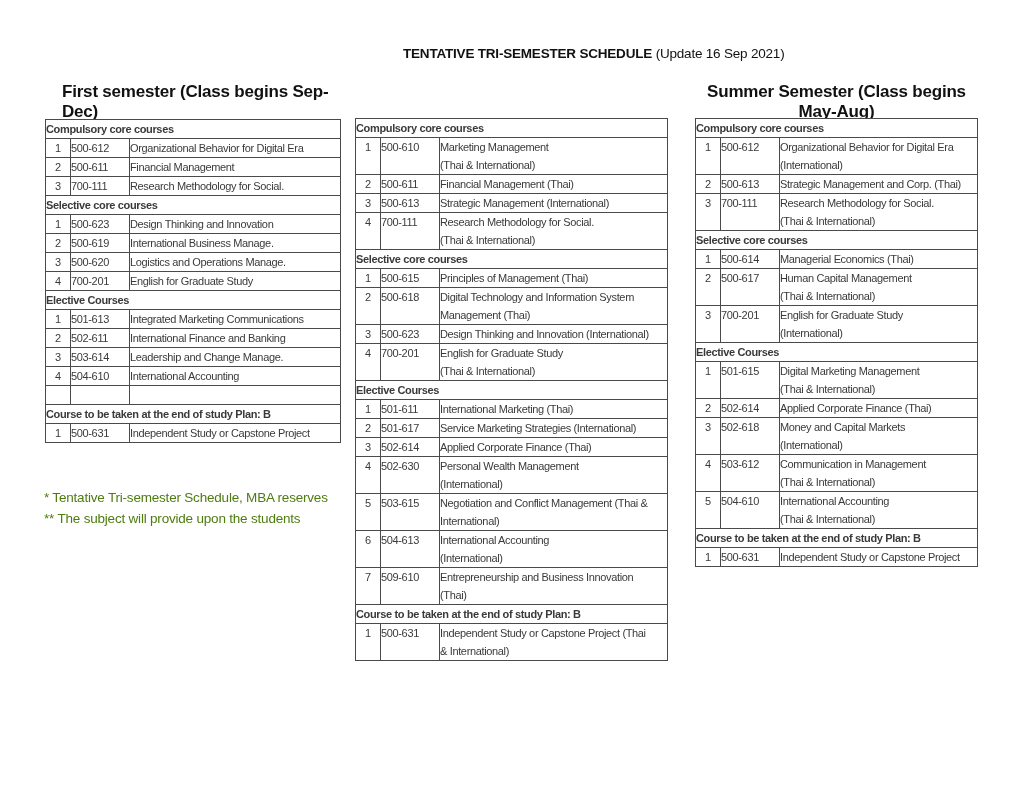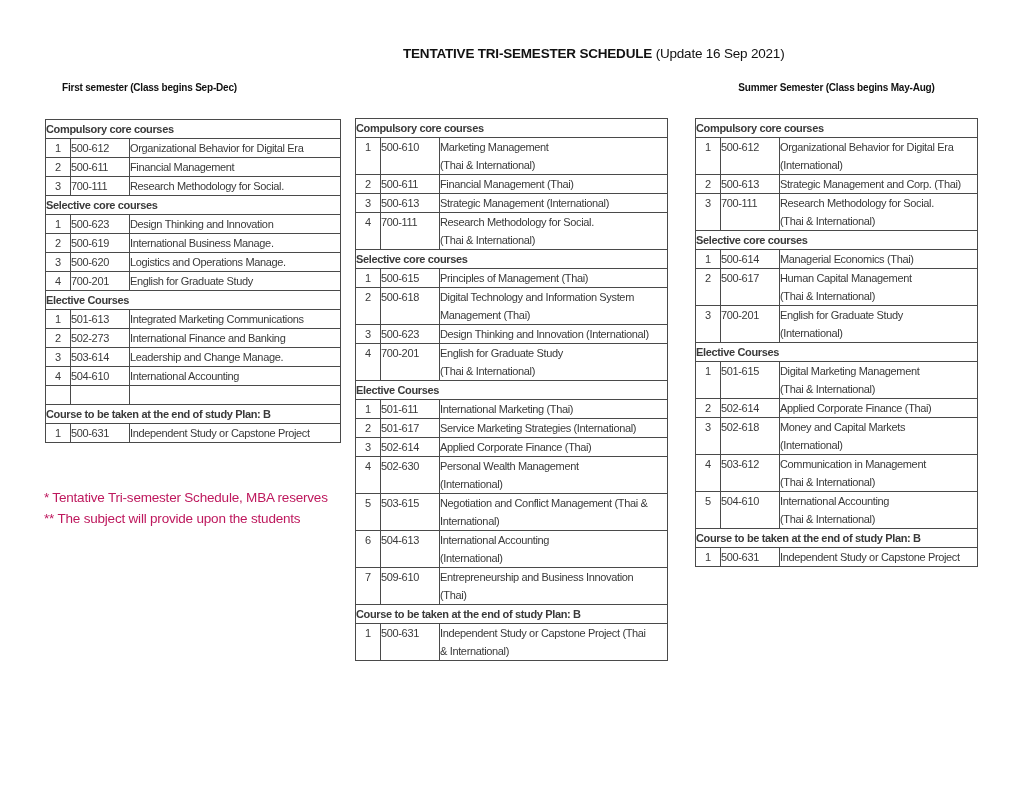--- a/index.html
+++ b/index.html
@@ -7,21 +7,21 @@
     position:relative; width:1024px; height:791px; background:#ffffff;
     font-family:"Liberation Sans", sans-serif; color:#3a3a3a; overflow:hidden;
   }
   .doc-title {
     position:absolute; top:46px; left:363px; white-space:nowrap;
     font-size:13.5px; letter-spacing:-0.2px; color:#111;margin-left:40px;
   }
   .doc-title .t-main { font-weight:bold; }
   .doc-title .t-upd  { font-weight:normal; }
   .sem-heading {
-    position:absolute; top:82px; font-weight:bold; font-size:10px;
+    position:absolute; top:82px; font-weight:bold; font-size:17px;
     letter-spacing:-0.2px; color:#111; box-sizing:border-box;
   }
   .sem-heading.h1 { left:45px;  width:296px; text-align:left; padding-left:17px; }
   .sem-heading.h2 { left:355px; width:313px; text-align:center; }
   .sem-heading.h3 { left:695px; width:283px; text-align:center; }
 
   table.sched {
     position:absolute; border-collapse:collapse; table-layout:fixed;
     background:#fff;
   }
@@ -39,21 +39,21 @@
     font-weight:bold; color:#151515; font-size:11.8px;
     letter-spacing:-0.2px; padding-left:6px;margin-top:40px;
   }
   td.no   { text-align:center; }
   td.code { padding-left:8px;border-radius:9px; }
   td.desc { padding-left:6px; }
   td.desc div { min-height:18px; white-space:normal; }
 
   .footnote {
     position:absolute; left:44px; top:487px; width:310px;
-    font-size:13.5px; line-height:21px; letter-spacing:-0.2px; color:#be185d;
+    font-size:13.5px; line-height:21px; letter-spacing:-0.2px; color:#4d7c0f;
   }
 </style>
 </head>
 <body>
 
 <div class="page">
 
   <div class="doc-title">
     <span class="t-main">TENTATIVE TRI-SEMESTER SCHEDULE</span>
     <span class="t-upd">(Update 16 Sep 2021)</span>
@@ -129,21 +129,21 @@
         </tr>
         <tr>
           <td class="no">1</td>
           <td class="code">501-613</td>
           <td class="desc">
             <div>Integrated Marketing Communications</div>
           </td>
         </tr>
         <tr>
           <td class="no">2</td>
-          <td class="code">502-273</td>
+          <td class="code">502-611</td>
           <td class="desc">
             <div>International Finance and Banking</div>
           </td>
         </tr>
         <tr>
           <td class="no">3</td>
           <td class="code">503-614</td>
           <td class="desc">
             <div>Leadership and Change Manage.</div>
           </td>

